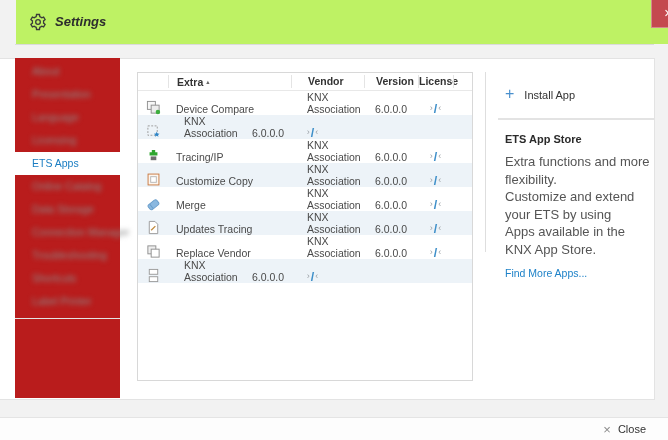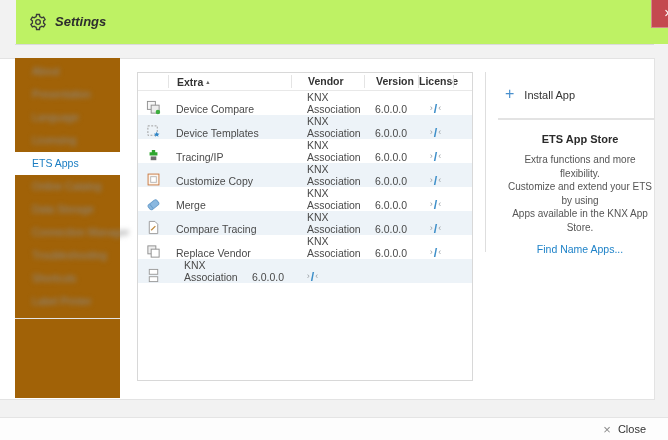--- a/index.html
+++ b/index.html
@@ -17,21 +17,21 @@
   .win-close{position:absolute;top:0;right:0;width:33px;height:28px;background:#c4494f;
     border-left:1px solid #d6898e;border-bottom:1px solid #d6898e;box-sizing:border-box;
     color:#fff;font-size:14px;line-height:26px;text-align:center;cursor:default;}
   .header-divider{position:absolute;top:44px;left:15px;right:14px;height:1px;background:#dbdbdb;}
 
   
   .content-panel{position:absolute;left:0;top:58px;width:655px;height:342px;background:#fff;
     border:1px solid #e3e3e3;border-left:none;box-sizing:border-box;}
 
   
-  .sidebar{position:absolute;left:15px;top:58px;width:105px;height:340px;background:#a16207;}
+  .sidebar{position:absolute;left:15px;top:58px;width:105px;height:340px;background:#b91c1c;}
   .sidebar-list{padding-top:2px;}
   .side-item{height:23px;line-height:23px;padding-left:17px;font-size:10.5px;color:#6f6f6f;
     white-space:nowrap;cursor:default;}
   .side-item .blurred{filter:blur(2.4px);color:#8a8a8a;}
   .side-item.selected{background:#fff;width:122px;box-sizing:border-box;color:#1a7dc2;}
   .side-item.selected span{color:#1a7dc2;}
   .sidebar-divider{margin-top:5px;border-top:1px solid #e3e3e3;}
 
   
   .app-table{position:absolute;left:137px;top:72px;width:336px;height:309px;background:#fff;
@@ -55,23 +55,23 @@
   .lic b{font-weight:600;font-size:12.5px;color:#3e8fc9;margin:0 1px;}
 
   
   .vdivider{position:absolute;left:485px;top:72px;width:1px;height:180px;background:#dedede;}
   .right-panel{position:absolute;left:498px;top:72px;width:157px;}
   .action-row{display:flex;align-items:center;gap:10px;padding-left:7px;font-size:11px;color:#333;cursor:default;}
   .action-install{height:46px;}
   .action-check{height:50px;}
   .hdivider{border-top:1px solid #e3e3e3;}
   .plus-icon{color:#4a90cd;font-size:16px;font-weight:400;line-height:1;margin-top:-2px;}
-  .store-section{padding:13px 0 0 7px;text-align:center;}
+  .store-section{padding:13px 0 0 7px;}
   .store-heading{font-size:11px;font-weight:700;color:#2b2b2b;}
-  .store-desc{margin-top:8px;font-size:10px;line-height:1.35;color:#555;white-space:pre-line;width:150px;}
+  .store-desc{margin-top:8px;font-size:13px;line-height:1.35;color:#555;white-space:pre-line;width:150px;}
   .store-link{margin-top:9px;font-size:10.5px;color:#1e82c8;cursor:default;}
 
   
   .footer{position:absolute;left:0;bottom:0;width:100%;height:23px;background:#fdfdfd;
     border-top:1px solid #e4e4e4;box-sizing:border-box;
     display:flex;align-items:center;justify-content:flex-end;padding-right:22px;gap:7px;}
   .footer-x{color:#8a8a8a;font-size:13px;line-height:1;}
   .footer-close-label{font-size:11px;font-weight:400;color:#333;}
   .footer-close{display:flex;align-items:center;gap:7px;cursor:default;}
 </style>
@@ -142,21 +142,20 @@
       </div>
       <div class="trow">
         <span class="cell col-icon">
           <span class="row-icon">
             <svg width="15" height="15" viewBox="0 0 16 16">
               <rect x="2" y="2" width="10" height="10" fill="none" stroke="#9a9a9a" stroke-dasharray="2 1.6"></rect>
               <path d="M11.4 8.2l.9 1.9 2.1.2-1.6 1.4.5 2-1.9-1.1-1.9 1.1.5-2-1.6-1.4 2.1-.2z" fill="#2f86c8"></path>
             </svg>
           </span>
         </span>
-        <span class="cell col-name">Device Templates</span>
         <span class="cell col-vendor">KNX Association</span>
         <span class="cell col-version">6.0.0.0</span>
         <span class="cell col-license"><span class="lic">
             <i>›</i>
             <b>/</b>
             <i>‹</i>
           </span></span>
       </div>
       <div class="trow">
         <span class="cell col-icon">
@@ -216,21 +215,21 @@
       </div>
       <div class="trow">
         <span class="cell col-icon">
           <span class="row-icon">
             <svg width="15" height="15" viewBox="0 0 16 16">
               <path d="M3.5 1.5h6l3 3v10h-9z" fill="#fff" stroke="#9a9a9a"></path>
               <line x1="5.5" y1="11" x2="10" y2="6.5" stroke="#c08a3e" stroke-width="1.4"></line>
             </svg>
           </span>
         </span>
-        <span class="cell col-name">Compare Tracing</span>
+        <span class="cell col-name">Updates Tracing</span>
         <span class="cell col-vendor">KNX Association</span>
         <span class="cell col-version">6.0.0.0</span>
         <span class="cell col-license"><span class="lic">
             <i>›</i>
             <b>/</b>
             <i>‹</i>
           </span></span>
       </div>
       <div class="trow">
         <span class="cell col-icon">
@@ -276,21 +275,21 @@
     <span class="plus-icon">+</span>
     <span>Install App</span>
   </div>
   <div class="hdivider"></div>
   <div class="hdivider"></div>
   <div class="store-section">
     <div class="store-heading">ETS App Store</div>
     <div class="store-desc">Extra functions and more flexibility.
 Customize and extend your ETS by using
 Apps available in the KNX App Store.</div>
-    <div class="store-link">Find Name Apps...</div>
+    <div class="store-link">Find More Apps...</div>
   </div>
 </div>
 
 <div class="footer">
   <span class="footer-close">
     <span class="footer-x">×</span>
     <span class="footer-close-label">Close</span>
   </span>
 </div>
 

